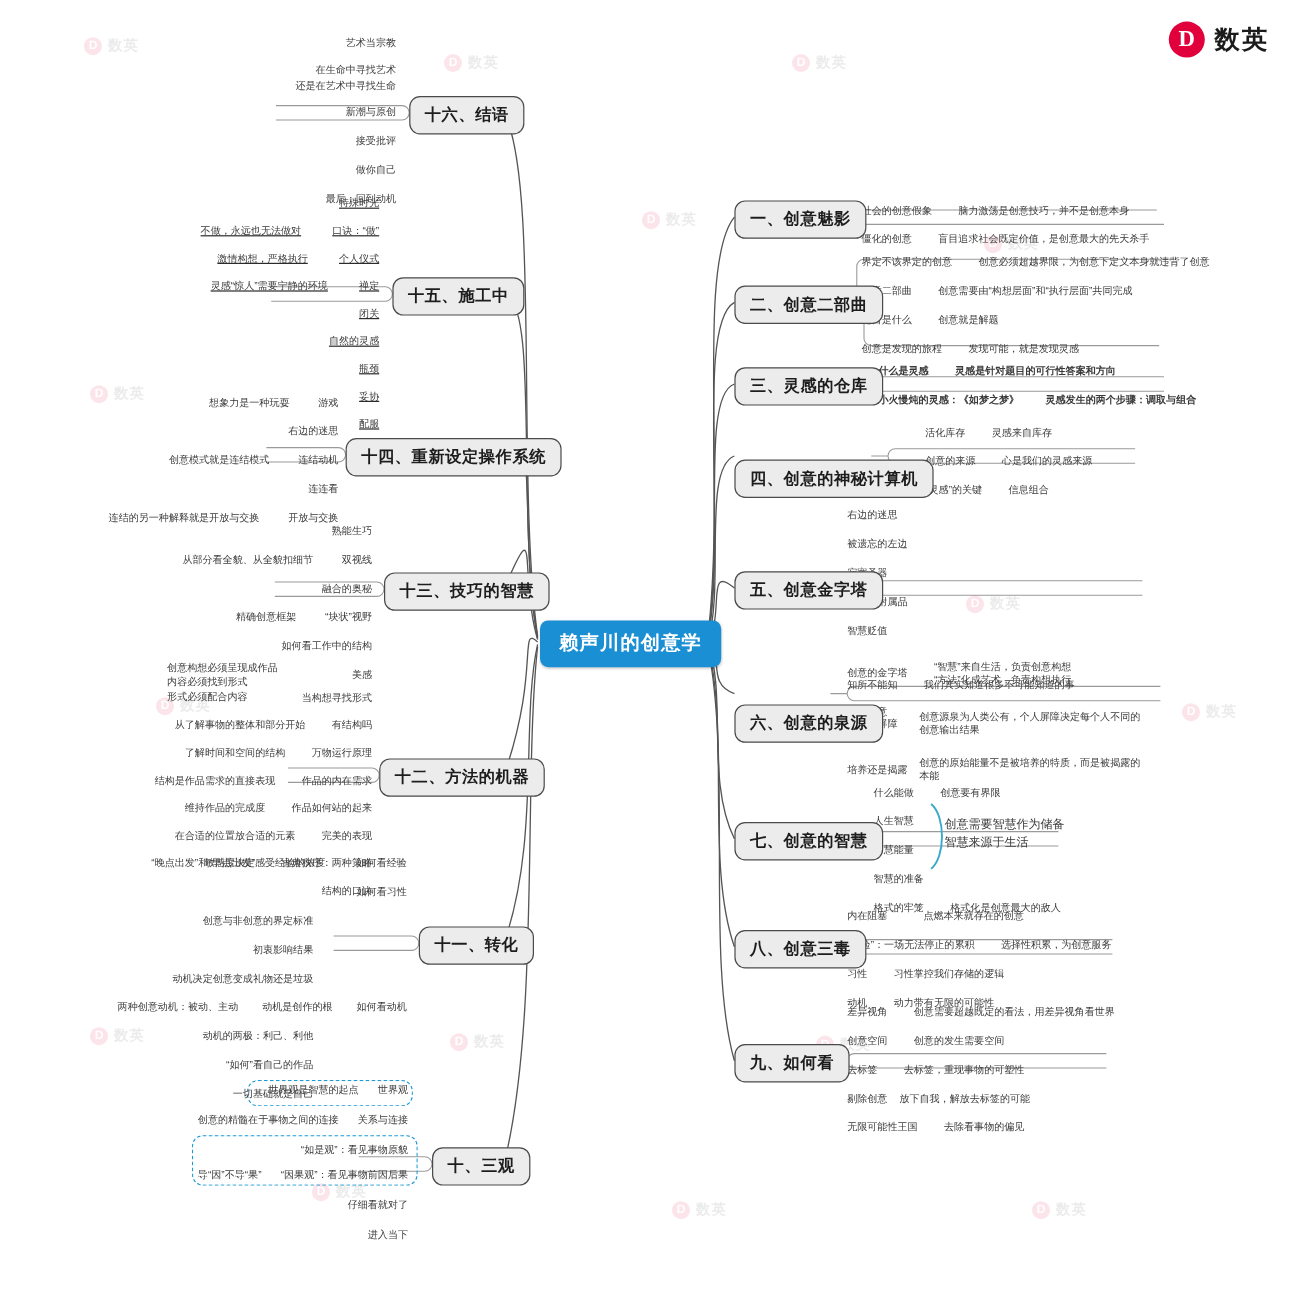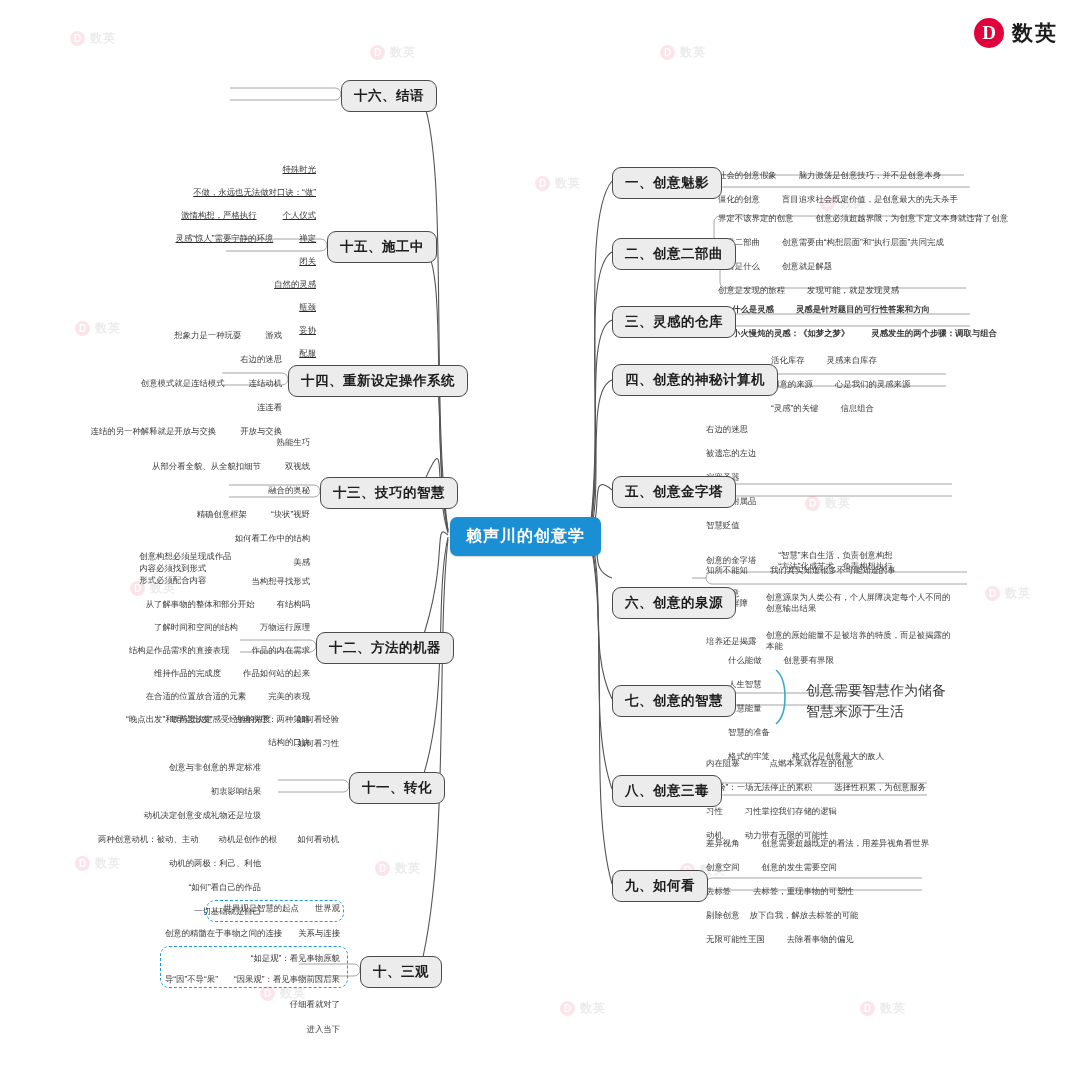--- a/index.html
+++ b/index.html
@@ -183,21 +183,21 @@
   <div class="brand">
     <span class="mark">D</span>
     <span class="name">数英</span>
   </div>
 
   <div class="center-node" style="left:450px;top:517px;">赖声川的创意学</div>
 
   <div class="branch" style="left:612px;top:167px;">一、创意魅影</div>
   <div class="branch" style="left:612px;top:238px;">二、创意二部曲</div>
   <div class="branch" style="left:612px;top:306px;">三、灵感的仓库</div>
-  <div class="branch" style="left:612px;top:364px;">四、创意的神秘计算机</div>
+  <div class="branch" style="left:612px;top:383px;">四、创意的神秘计算机</div>
   <div class="branch" style="left:612px;top:476px;">五、创意金字塔</div>
   <div class="branch" style="left:612px;top:587px;">六、创意的泉源</div>
   <div class="branch" style="left:612px;top:685px;">七、创意的智慧</div>
   <div class="branch" style="left:612px;top:775px;">八、创意三毒</div>
   <div class="branch" style="left:612px;top:870px;">九、如何看</div>
 
   <div class="branch" style="left:341px;top:80px;">十六、结语</div>
   <div class="branch" style="left:327px;top:231px;">十五、施工中</div>
   <div class="branch" style="left:288px;top:365px;">十四、重新设定操作系统</div>
   <div class="branch" style="left:320px;top:477px;">十三、技巧的智慧</div>
@@ -249,42 +249,51 @@
     <div class="leafrow"><span>什么能做</span><span style="margin-left:22px">创意要有界限</span></div>
     <div class="leafrow" style="margin-top:11px"><span>人生智慧</span></div>
     <div class="leafrow" style="margin-top:11px"><span>智慧能量</span></div>
     <div class="leafrow" style="margin-top:11px"><span>智慧的准备</span></div>
     <div class="leafrow" style="margin-top:11px"><span>格式的牢笼</span><span style="margin-left:22px">格式化是创意最大的敌人</span></div>
   </div>
 
   <svg style="position:absolute;left:772px;top:668px;width:22px;height:58px;z-index:4" viewBox="0 0 22 58">
       <path d="M4 2 C 16 12, 16 46, 4 56" fill="none" stroke="#3aa9c9" stroke-width="1.6"></path>
     </svg>
-  <div style="position:absolute;left:806px;top:680px;font-size:14px;color:#3a3a3a;line-height:1.5;white-space:pre-line;z-index:4">创意需要智慧作为储备
+  <div style="position:absolute;left:787px;top:680px;font-size:10px;color:#3a3a3a;line-height:1.5;white-space:pre-line;z-index:4">创意需要智慧作为储备
 智慧来源于生活</div>
 
   <div class="leafgroup" style="left:706px;top:758px;">
     <div class="leafrow"><span>内在阻塞</span><span style="margin-left:30px">点燃本来就存在的创意</span></div>
     <div class="leafrow" style="margin-top:11px"><span>“经验”：一场无法停止的累积</span><span style="margin-left:22px">选择性积累，为创意服务</span></div>
     <div class="leafrow" style="margin-top:11px"><span>习性</span><span style="margin-left:22px">习性掌控我们存储的逻辑</span></div>
     <div class="leafrow" style="margin-top:11px"><span>动机</span><span style="margin-left:22px">动力带有无限的可能性</span></div>
   </div>
 
   <div class="leafgroup" style="left:706px;top:838px;">
     <div class="leafrow"><span>差异视角</span><span style="margin-left:22px">创意需要超越既定的看法，用差异视角看世界</span></div>
     <div class="leafrow" style="margin-top:11px"><span>创意空间</span><span style="margin-left:22px">创意的发生需要空间</span></div>
     <div class="leafrow" style="margin-top:11px"><span>去标签</span><span style="margin-left:22px">去标签，重现事物的可塑性</span></div>
     <div class="leafrow" style="margin-top:11px"><span>剔除创意</span><span style="margin-left:10px">放下自我，解放去标签的可能</span></div>
     <div class="leafrow" style="margin-top:11px"><span>无限可能性王国</span><span style="margin-left:22px">去除看事物的偏见</span></div>
   </div>
 
+  <div class="leafgroup" style="left:100px;top:30px;width:230px;text-align:right;">
+    <div class="leafrow"><span>艺术当宗教</span></div>
+    <div class="leafrow" style="margin-top:9px;white-space:pre-line;line-height:1.5"><span>在生命中寻找艺术
+还是在艺术中寻找生命</span></div>
+    <div class="leafrow" style="margin-top:9px"><span>新潮与原创</span></div>
+    <div class="leafrow" style="margin-top:11px"><span>接受批评</span></div>
+    <div class="leafrow" style="margin-top:11px"><span>做你自己</span></div>
+    <div class="leafrow" style="margin-top:11px"><span>最后：回到动机</span></div>
+  </div>
 
   <div class="leafgroup" style="left:60px;top:164px;width:256px;text-align:right;text-decoration:underline;">
     <div class="leafrow"><span>特殊时光</span></div>
-    <div class="leafrow" style="margin-top:10px"><span style="">不做，永远也无法做对</span><span>口诀：“做”</span></div>
+    <div class="leafrow" style="margin-top:10px"><span style="margin-right:26px">不做，永远也无法做对</span><span>口诀：“做”</span></div>
     <div class="leafrow" style="margin-top:10px"><span style="margin-right:26px">激情构想，严格执行</span><span>个人仪式</span></div>
     <div class="leafrow" style="margin-top:10px"><span style="margin-right:26px">灵感“惊人”需要宁静的环境</span><span>禅定</span></div>
     <div class="leafrow" style="margin-top:10px"><span>闭关</span></div>
     <div class="leafrow" style="margin-top:10px"><span>自然的灵感</span></div>
     <div class="leafrow" style="margin-top:10px"><span>瓶颈</span></div>
     <div class="leafrow" style="margin-top:10px"><span>妥协</span></div>
     <div class="leafrow" style="margin-top:10px"><span>配服</span></div>
   </div>
 
   <div class="leafgroup" style="left:52px;top:330px;width:230px;text-align:right;">

